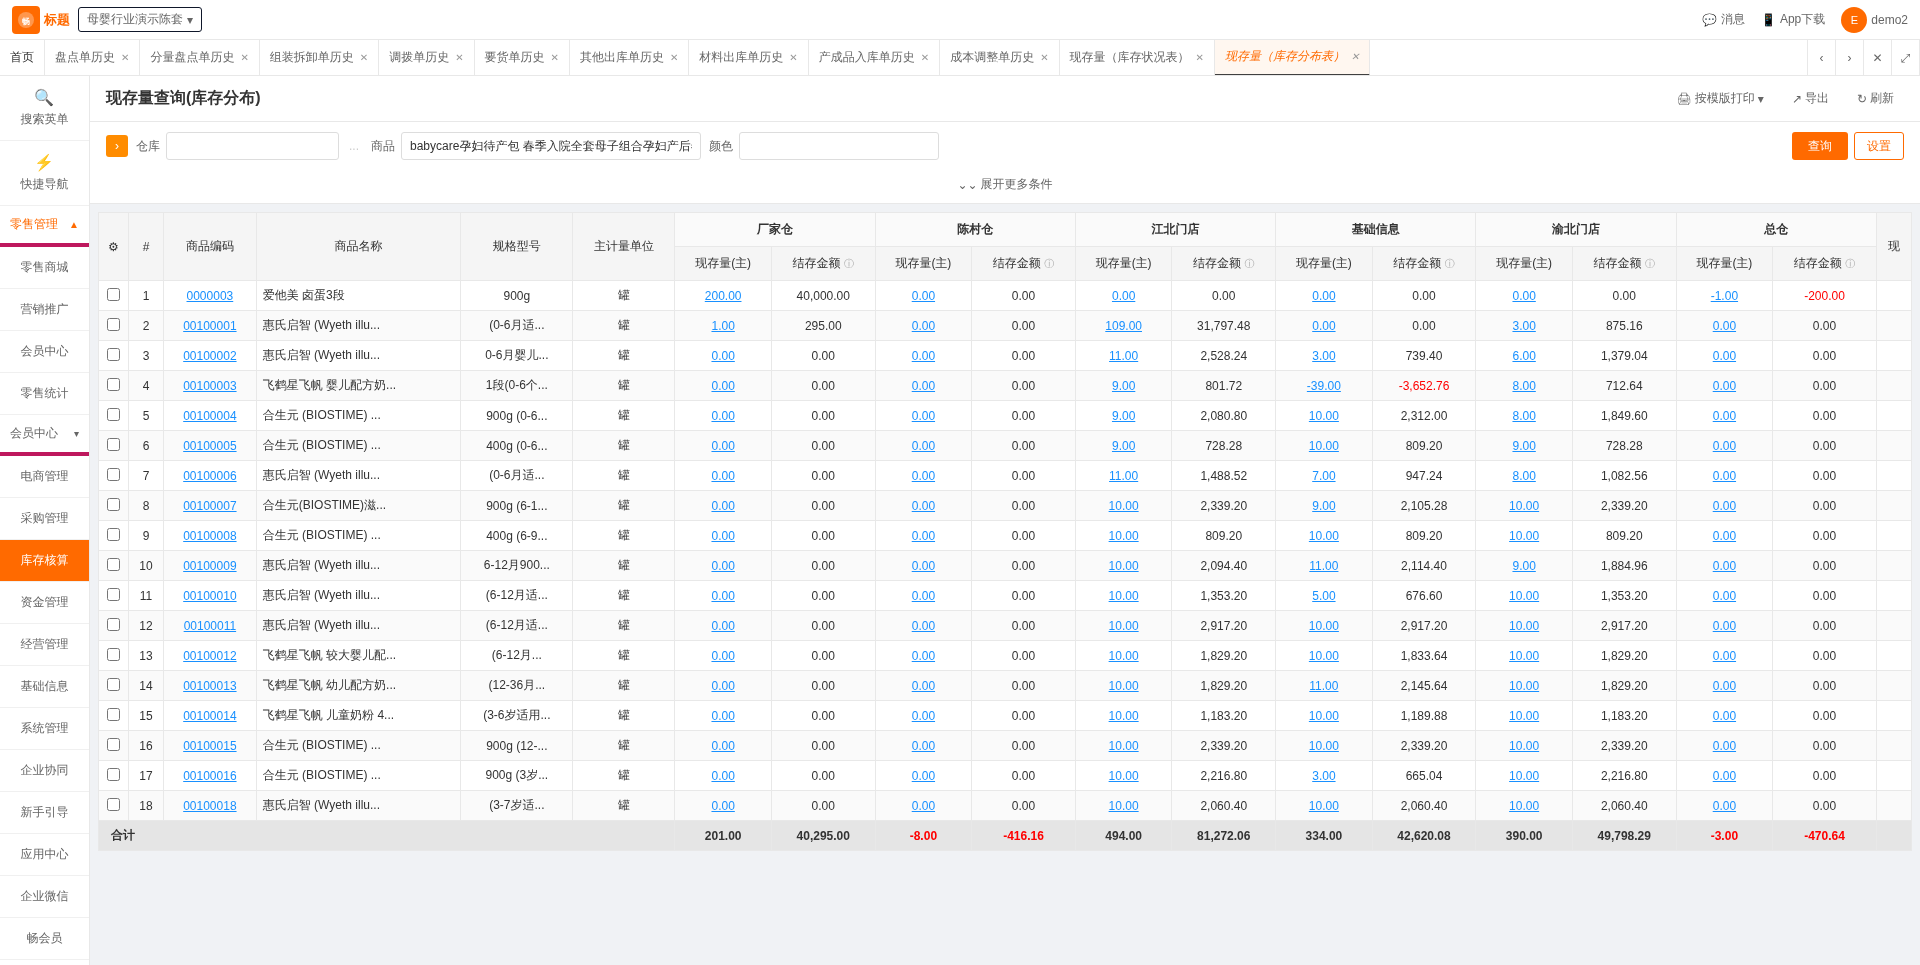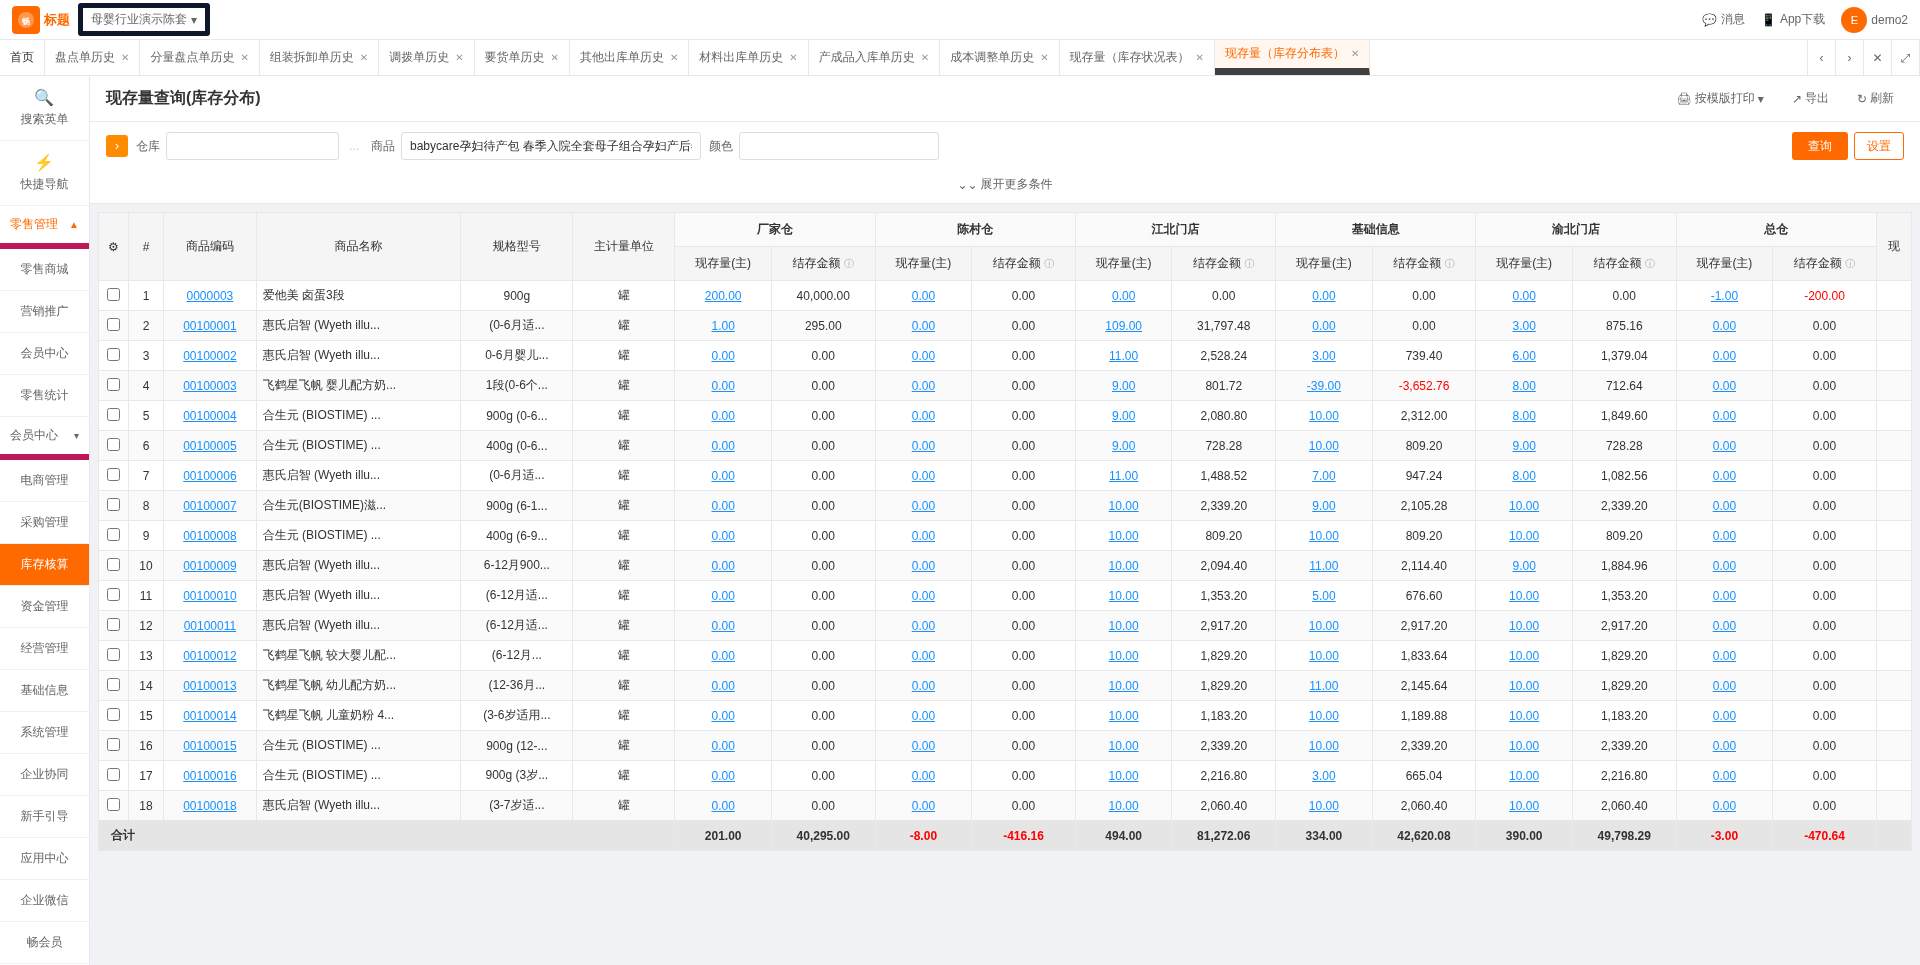--- a/index.html
+++ b/index.html
@@ -3,43 +3,43 @@
   <meta charset="utf-8">
   <style>
     * { box-sizing: border-box; margin: 0; padding: 0; }
     body { font-family: 'Microsoft YaHei', Arial, sans-serif; font-size: 12px; background: #f5f5f5; color: #333; overflow: hidden; }
     
     
     .top-bar { background: #fff; height: 40px; display: flex; align-items: center; justify-content: space-between; padding: 0 12px; border-bottom: 1px solid #e8e8e8; }
     .top-bar-left { display: flex; align-items: center; gap: 8px; }
     .logo-area { display: flex; align-items: center; gap: 4px; font-size: 13px; color: #ff6a00; font-weight: bold; }
     .logo-icon { width: 28px; height: 28px; background: #ff6a00; border-radius: 4px; display: flex; align-items: center; justify-content: center; color: white; font-size: 10px; }
-    .industry-selector { display: flex; align-items: center; gap: 4px; color: #666; font-size: 12px; cursor: pointer; border: 5px solid #0f172a; padding: 3px 8px; border-radius: 3px; }
+    .industry-selector { display: flex; align-items: center; gap: 4px; color: #666; font-size: 12px; cursor: pointer; border: 1px solid #0f172a; padding: 3px 8px; border-radius: 3px; }
     .top-bar-right { display: flex; align-items: center; gap: 16px; color: #666; font-size: 12px; }
     .top-bar-right-item { display: flex; align-items: center; gap: 4px; cursor: pointer; }
     .avatar { width: 26px; height: 26px; border-radius: 50%; background: #ff6a00; display: flex; align-items: center; justify-content: center; color: white; font-size: 11px; }
 
     
     .tabs-nav { background: #fff; height: 36px; display: flex; align-items: center; border-bottom: 1px solid #e8e8e8; overflow: hidden; }
     .tab-item { display: flex; align-items: center; gap: 4px; padding: 0 10px; height: 36px; white-space: nowrap; cursor: pointer; font-size: 12px; color: #666; border-right: 1px solid #e8e8e8; flex-shrink: 0; }
-    .tab-item.active { background: #fff7f0; color: #ff6a00; border-bottom: 8px solid #404040; }
+    .tab-item.active { background: #fff7f0; color: #ff6a00; border-bottom: 2px solid #404040; font-style: italic; }
     .tab-item.home { color: #333; font-weight: 500; }
     .tab-close { font-size: 10px; color: #999; margin-left: 2px; }
     .tab-nav-arrows { display: flex; align-items: center; margin-left: auto; border-left: 1px solid #e8e8e8; }
     .tab-nav-btn { width: 28px; height: 36px; display: flex; align-items: center; justify-content: center; cursor: pointer; color: #666; border-right: 1px solid #e8e8e8; }
 
     
     .main-layout { display: flex; height: calc(100vh - 76px); }
     
     
     .sidebar { width: 90px; background: #fff; border-right: 1px solid #e8e8e8; display: flex; flex-direction: column; overflow-y: auto; flex-shrink: 0; }
     .sidebar-item { padding: 12px 4px; text-align: center; cursor: pointer; color: #666; font-size: 12px; border-bottom: 1px solid #f0f0f0; }
     .sidebar-item.active { background: #ff6a00; color: #fff; }
     .sidebar-item .sidebar-icon { font-size: 16px; margin-bottom: 4px; }
-    .sidebar-group { display: flex; align-items: center; justify-content: space-between; padding: 10px 10px; cursor: pointer; color: #666; font-size: 12px; border-bottom: 6px solid #be185d; }
+    .sidebar-group { display: flex; align-items: center; justify-content: space-between; padding: 10px 10px; cursor: pointer; color: #666; font-size: 12px; border-bottom: 4px solid #be185d; }
     .sidebar-group.active { color: #ff6a00; }
     .sidebar-group .arrow { font-size: 10px; }
 
     
     .content-area { flex: 1; display: flex; flex-direction: column; overflow: hidden; background: #f0f2f5; }
     
     
     .page-header { background: #fff; padding: 10px 16px; border-bottom: 1px solid #e8e8e8; display: flex; align-items: center; justify-content: space-between; }
     .page-title { font-size: 16px; font-weight: 600; color: #333; }
     .page-actions { display: flex; gap: 8px; align-items: center; }

